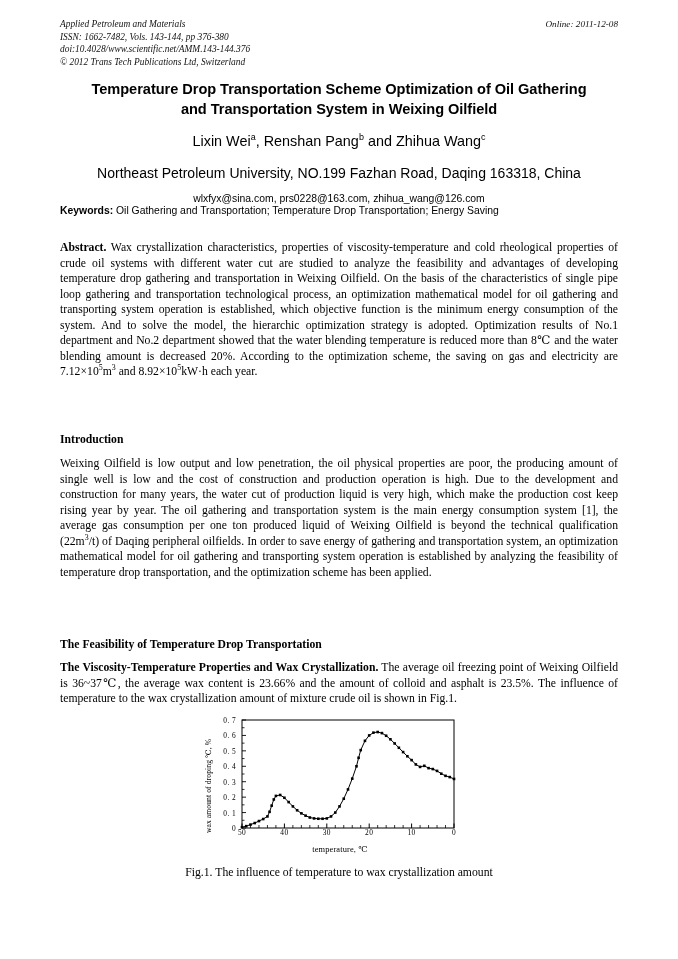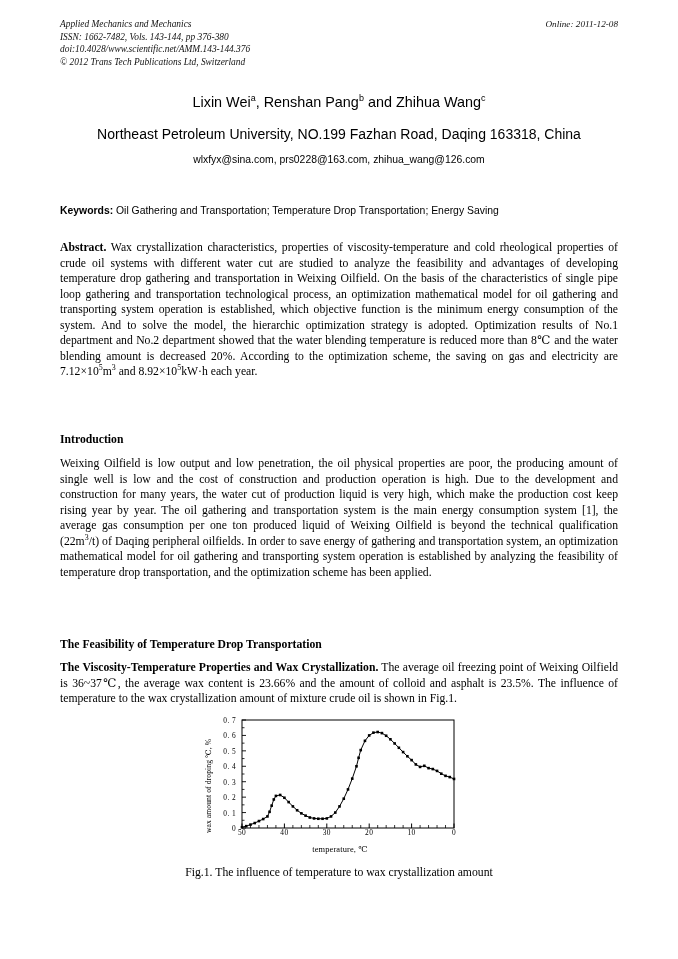--- a/index.html
+++ b/index.html
@@ -187,29 +187,34 @@
     height: 12px;
   }
 </style>
 </head>
 <body>
 
 <div class="page">
 
   <div class="masthead">
     <div class="row-top">
-      <span class="journal">Applied Mechanics and Mechanics</span>
+      <span class="journal">Applied Petroleum and Materials</span>
       <span class="online">Online: 2011-12-08</span>
     </div>
     <span class="line">ISSN: 1662-7482, Vols. 143-144, pp 376-380</span>
     <span class="line">doi:10.4028/www.scientific.net/AMM.143-144.376</span>
     <span class="line">© 2012 Trans Tech Publications Ltd, Switzerland</span>
   </div>
 
   <div class="title-block">
+    <h1 class="paper-title">
+      <span>Temperature Drop Transportation Scheme Optimization of Oil Gathering</span>
+      <br>
+      <span>and Transportation System in Weixing Oilfield</span>
+    </h1>
     <div class="authors">
       <span>Lixin Wei</span><sup>a</sup><span>, </span><span>Renshan Pang</span><sup>b</sup><span> and </span><span>Zhihua Wang</span><sup>c</sup>
     </div>
     <div class="affiliation">Northeast Petroleum University, NO.199 Fazhan Road, Daqing 163318, China</div>
     <div class="emails">wlxfyx@sina.com, prs0228@163.com, zhihua_wang@126.com</div>
   </div>
 
   <div class="keywords">
     <span class="kw-label">Keywords:</span><span> Oil Gathering and Transportation; Temperature Drop Transportation; Energy Saving</span>
   </div>

